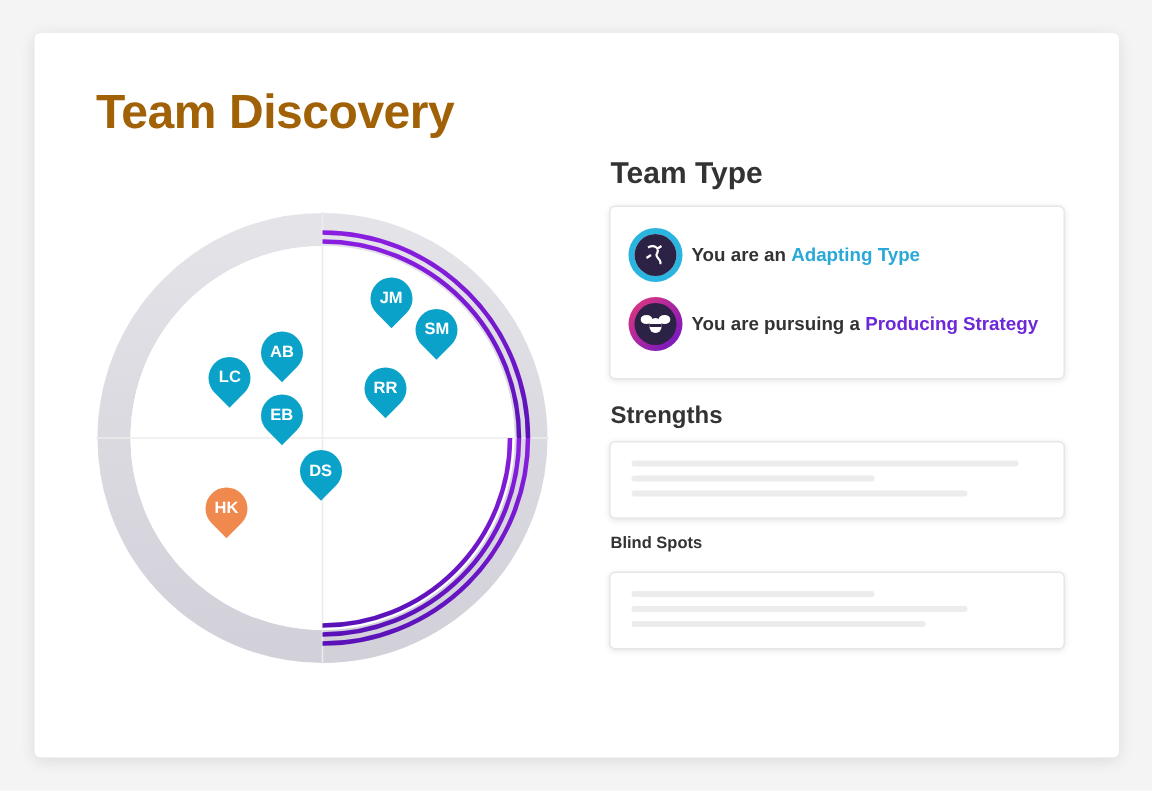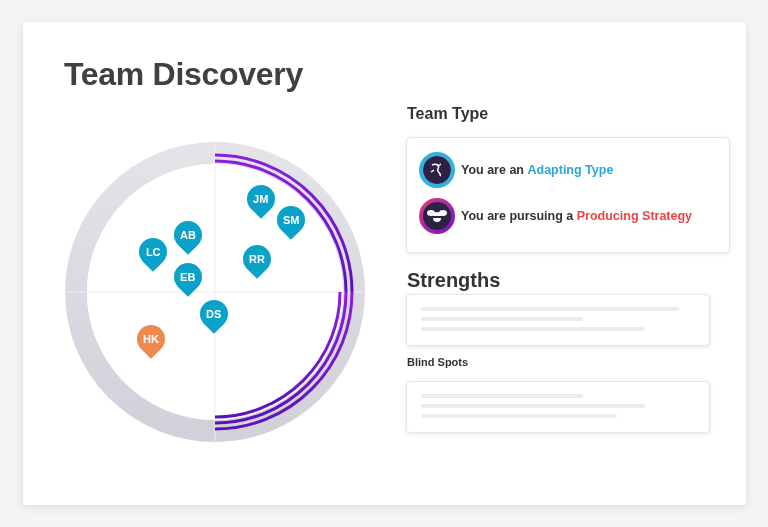--- a/index.html
+++ b/index.html
@@ -7,21 +7,21 @@
     width: 768px; height: 527px; background: #f4f4f4;
     font-family: "Liberation Sans", sans-serif; position: relative; overflow: hidden;
   }
   .card {
     position: absolute; left: 23px; top: 22px; width: 723px; height: 483px;
     background: #ffffff; border-radius: 4px;
     box-shadow: 0 2px 10px rgba(0,0,0,0.10);
   }
   .page-title {
     position: absolute; left: 64px; top: 56px; margin: 0;
-    font-size: 32px; font-weight: bold; color: #404040; letter-spacing: -0.3px;
+    font-size: 32px; font-weight: bold; color: #a16207; letter-spacing: -0.3px;
   }
   .chart {
     position: absolute; left: 64px; top: 141px; width: 302px; height: 302px;
   }
   .pin {
     position: absolute; width: 28px; height: 28px; margin-left: -14px; margin-top: -34px;
     border-radius: 50% 50% 50% 0; transform: rotate(-45deg);
     display: flex; align-items: center; justify-content: center;
   }
   .pin span {
@@ -100,23 +100,23 @@
       <span>EB</span>
     </div>
   <div class="pin" style="left:150px; top:193px; background:#0aa2c8;">
       <span>DS</span>
     </div>
   <div class="pin" style="left:87px; top:218px; background:#f0894e;">
       <span>HK</span>
     </div>
 </div>
 
-<h2 class="section-title" style="top:105px; font-size:16px;">Team Type</h2>
+<h2 class="section-title" style="top:105px; font-size:20px;">Team Type</h2>
 
-<div class="box" style="top:137px; height:114px;padding-left:20px;">
+<div class="box" style="top:137px; height:114px;">
   <div class="type-row" style="top:14px;">
     <div class="badge" style="border:4px solid #2ab4e0;">
       <div class="badge-inner">
           <svg width="18" height="18" viewBox="0 0 18 18">
             <path d="M4 4 C8 2 12 4 10 8 C8 11 14 12 12 15 M6 9 L3 11 M10 5 L13 3" stroke="#fff" stroke-width="1.5" fill="none"></path>
           </svg>
         </div>
     </div>
     <span style="white-space:pre;">You are an </span>
     <span style="color:#2aa8d8; margin-left:-6px;">Adapting Type</span>
@@ -126,25 +126,25 @@
       <div class="badge-inner">
           <svg width="20" height="18" viewBox="0 0 20 18">
             <ellipse cx="4" cy="6" rx="4" ry="3" fill="#fff"></ellipse>
             <ellipse cx="16" cy="6" rx="4" ry="3" fill="#fff"></ellipse>
             <rect x="6" y="5" width="8" height="10" rx="4" fill="#fff"></rect>
             <rect x="6" y="9" width="8" height="2" fill="#2b2245"></rect>
           </svg>
         </div>
     </div>
     <span style="white-space:pre;">You are pursuing a </span>
-    <span style="color:#ef4444; margin-left:-6px;">Producing Strategy</span>
+    <span style="color:#6d28d9; margin-left:-6px;">Producing Strategy</span>
   </div>
 </div>
 
-<h2 class="section-title" style="top:269px; font-size:20px;text-align:center;">Strengths</h2>
+<h2 class="section-title" style="top:269px; font-size:16px;text-align:center;">Strengths</h2>
 <div class="box" style="top:294px; height:50px;">
   <div class="line" style="top:12px; width:258px;"></div>
   <div class="line" style="top:22px; width:162px;"></div>
   <div class="line" style="top:32px; width:224px;"></div>
 </div>
 
 <h2 class="section-title" style="top:356px; font-size:11px;">Blind Spots</h2>
 <div class="box" style="top:381px; height:50px;">
   <div class="line" style="top:12px; width:162px;"></div>
   <div class="line" style="top:22px; width:224px;"></div>

